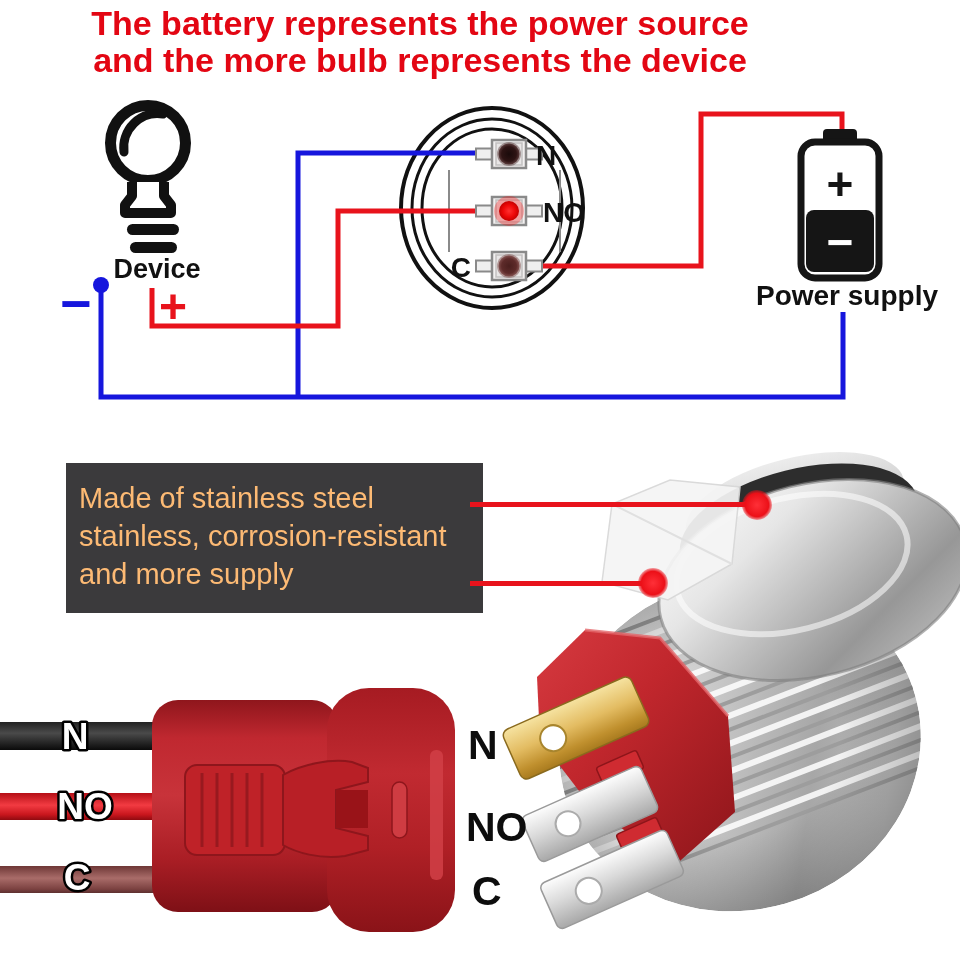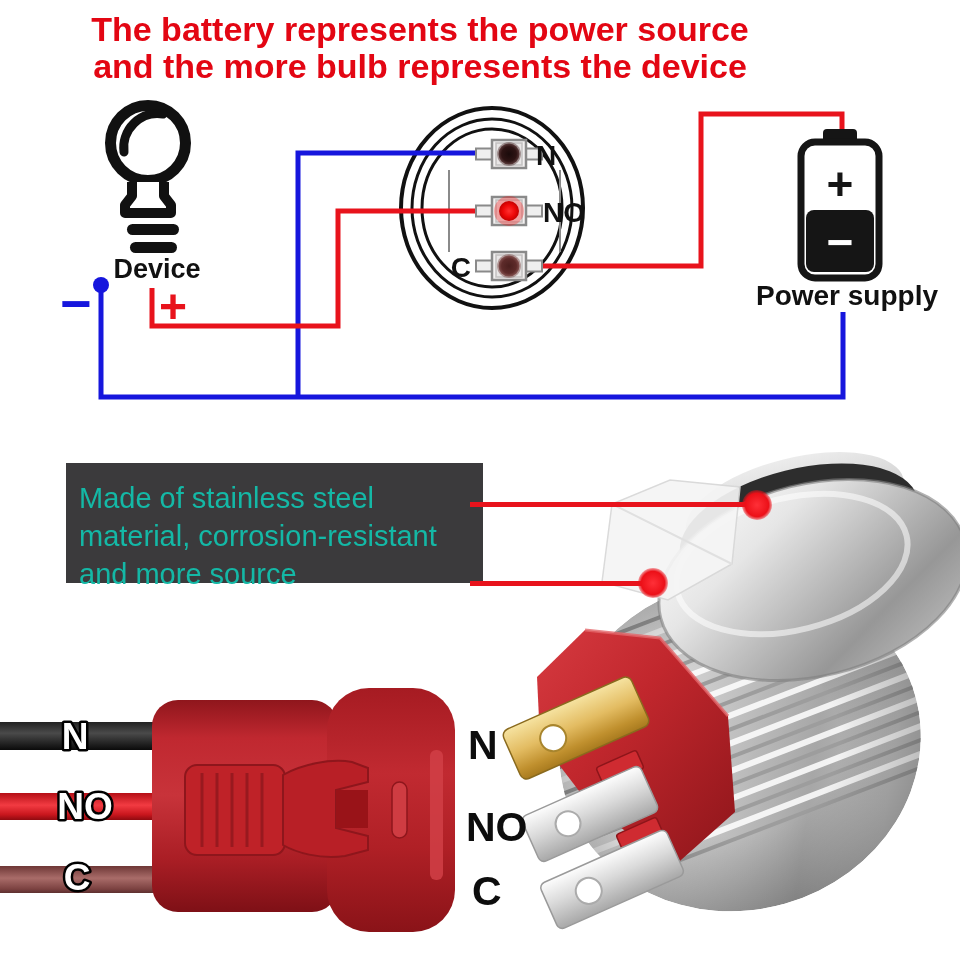--- a/index.html
+++ b/index.html
@@ -1,37 +1,37 @@
 <!DOCTYPE html>
 <html style="--title-red: #e30613; --wire-positive: #e8131c; --wire-negative: #1616dd; --feature-box-bg: #3b3a3c; --connector-red: #bf2228;"><head>
 <meta charset="utf-8">
 <style>
   html,body{margin:0;padding:0;background:#fff;}
   .canvas{position:relative;width:960px;height:960px;background:#fff;overflow:hidden;
           font-family:"Liberation Sans",sans-serif;}
   
-  .title{position:absolute;top:11px;left:0;width:840px;text-align:center;
+  .title{position:absolute;top:5px;left:0;width:840px;text-align:center;
          color:var(--title-red,#e30613);font-weight:700;font-size:34px;line-height:37px;}
   
   .circuit{position:absolute;left:0;top:0;width:960px;height:430px;z-index:2;}
   .wire-neg{stroke:var(--wire-negative,#1616dd);fill:none;stroke-width:5;}
   .wire-pos{stroke:var(--wire-positive,#e8131c);fill:none;stroke-width:5;}
   .dot-neg{fill:var(--wire-negative,#1616dd);}
   .sign-neg{fill:var(--wire-negative,#1616dd);font-weight:700;font-size:54px;}
   .sign-pos{fill:var(--wire-positive,#e8131c);font-weight:700;font-size:48px;}
   .blk-lbl{fill:#111;font-weight:700;font-size:27px;}
   .term-lbl{fill:#111;font-weight:700;font-size:28px;}
   .ring{fill:#fff;stroke:#111;}
   .bat-body{fill:#fff;stroke:#151515;stroke-width:7;}
   .bat-dark{fill:#151515;}
   .bat-plus{fill:#151515;font-weight:700;font-size:46px;}
   .bat-minus{fill:#fff;font-weight:700;font-size:46px;}
   
-  .feature-box{position:absolute;left:66px;top:463px;width:417px;height:120px;
-               background:var(--feature-box-bg,#3b3a3c);color:#14b8a6;z-index:4;
+  .feature-box{position:absolute;left:66px;top:463px;width:417px;height:150px;
+               background:var(--feature-box-bg,#3b3a3c);color:#fdba74;z-index:4;
                font-size:29px;line-height:38px;padding:16px 0 12px 13px;box-sizing:border-box;}
   .callout-line{position:absolute;height:5px;background:var(--wire-positive,#e8131c);z-index:6;}
   .line1{left:470px;top:502px;width:287px;}
   .line2{left:470px;top:581px;width:183px;}
   .callout-dot{position:absolute;width:30px;height:30px;z-index:6;border-radius:50%;
        background:radial-gradient(circle,#ff3038 0%,#ec1018 55%,rgba(236,16,24,0) 80%);}
   .dot1{left:742px;top:490px;}
   .dot2{left:638px;top:568px;}
   
   .product{position:absolute;left:500px;top:432px;width:460px;height:528px;z-index:3;}
@@ -143,22 +143,22 @@
     </g>
 
     <text class="blk-lbl" x="157" y="278" text-anchor="middle">Device</text>
     <text class="blk-lbl" x="847" y="305" text-anchor="middle" style="font-size:28px">Power supply</text>
     <text class="sign-neg" x="76" y="322" text-anchor="middle">−</text>
     <text class="sign-pos" x="173" y="323" text-anchor="middle">+</text>
   </svg>
 
   <div class="feature-box">
     <div>Made of stainless steel</div>
-    <div>material, corrosion-resistant</div>
-    <div>and more source</div>
+    <div>stainless, corrosion-resistant</div>
+    <div>and more supply</div>
   </div>
   <div class="callout-line line1"></div>
   <div class="callout-line line2"></div>
   <div class="callout-dot dot1"></div>
   <div class="callout-dot dot2"></div>
 
   <svg class="product" viewBox="0 0 460 528">
     <defs>
       <linearGradient id="gradBody" x1="0" y1="0" x2="1" y2="0.4">
         <stop offset="0%" stop-color="#f4f4f4"></stop>

